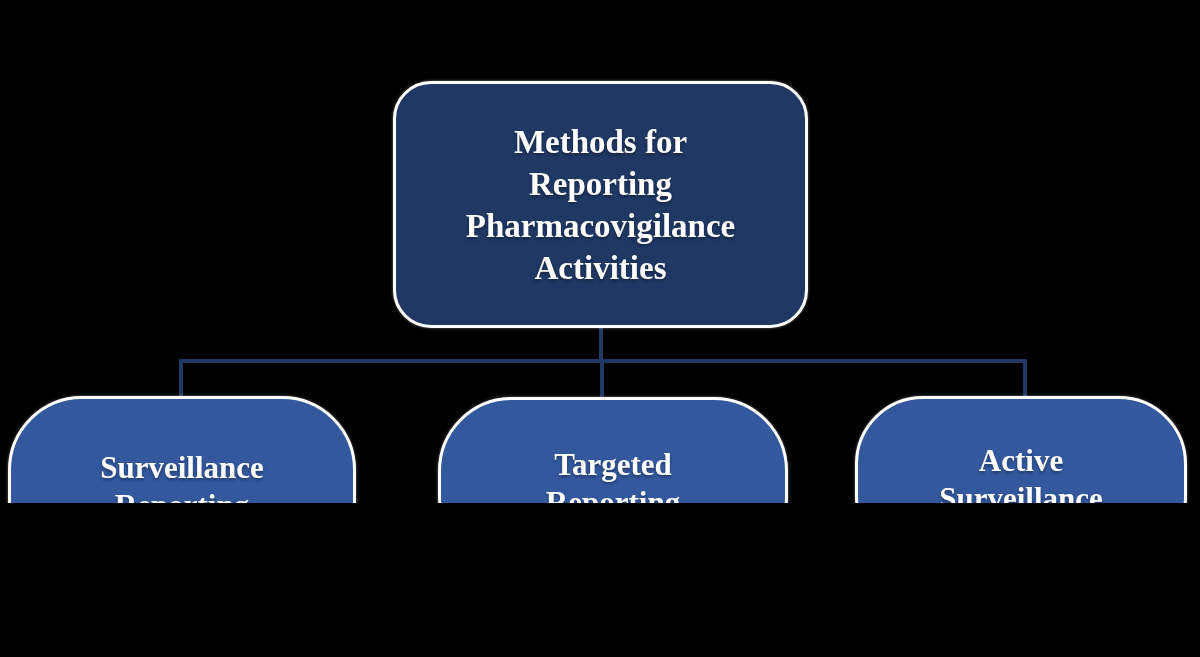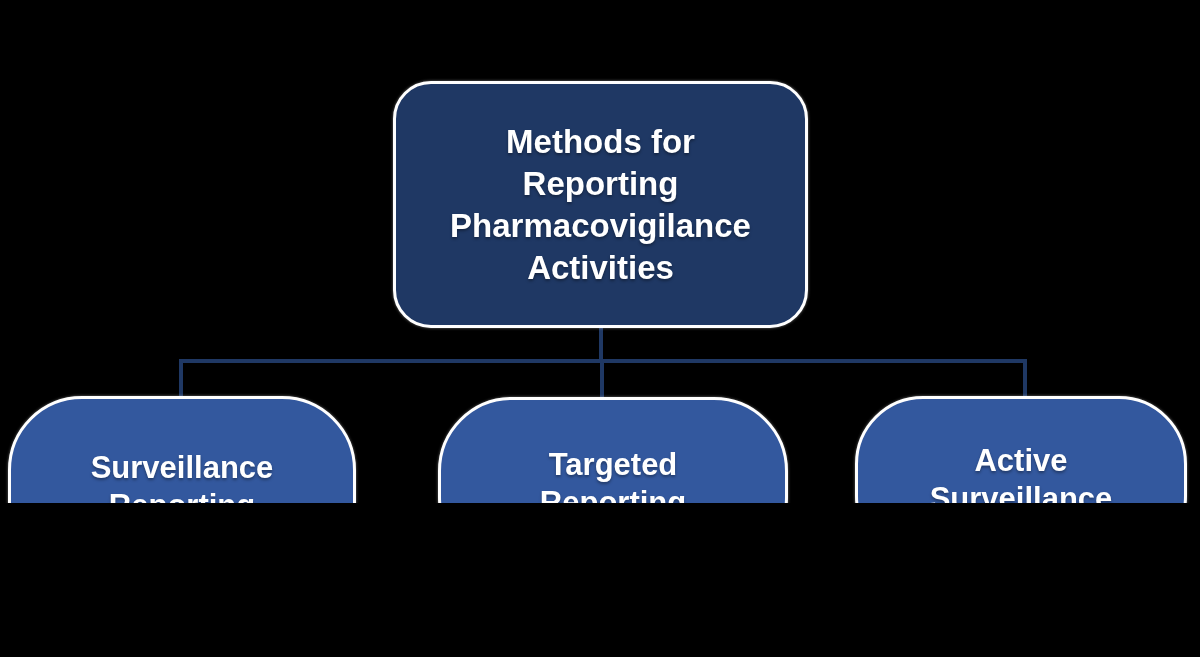--- a/index.html
+++ b/index.html
@@ -6,21 +6,21 @@
     margin: 0;
     padding: 0;
     background: #000;
   }
   .canvas {
     position: relative;
     width: 1200px;
     height: 503px;
     background: #000;
     overflow: hidden;
-    font-family: Liberation Sans, sans-serif;
+    font-family: Liberation Serif, serif;
   }
   .node {
     position: absolute;
     display: flex;
     align-items: center;
     justify-content: center;
     text-align: center;
     color: #fff;
     font-weight: bold;
     white-space: pre-line;

